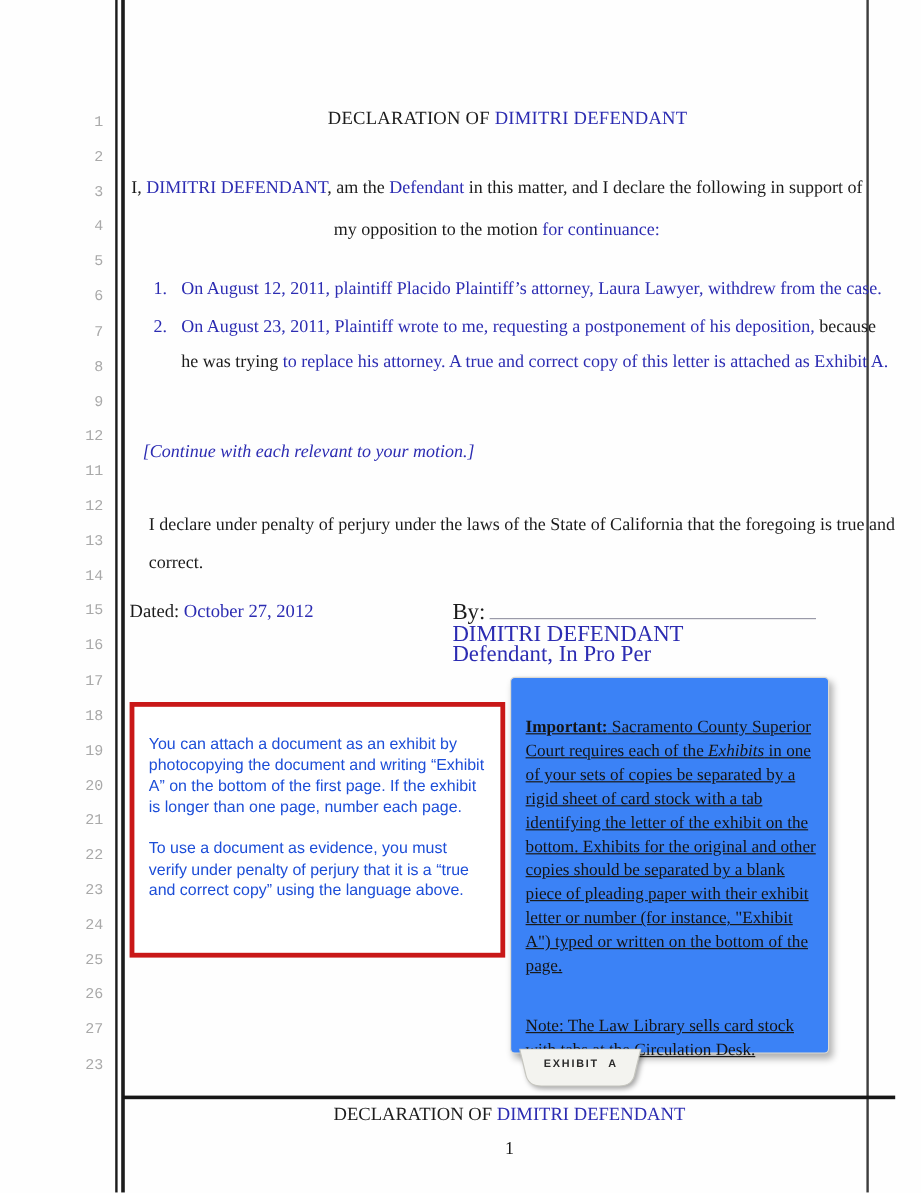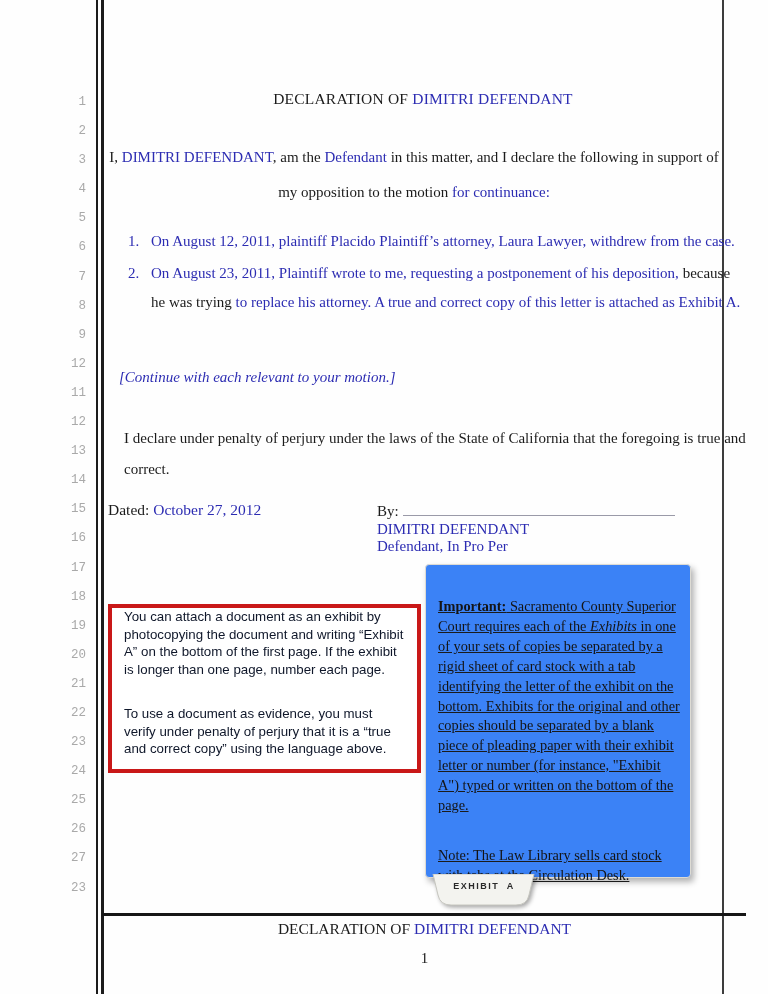--- a/index.html
+++ b/index.html
@@ -33,28 +33,28 @@
   .fact{position:relative; padding-left:23px; margin-bottom:2px;}
   .fact-num{position:absolute; left:0; top:0;}
 
   .continue-note{position:absolute; top:369px; left:119px; font-size:15px;
     font-style:italic;}
 
   .perjury{position:absolute; top:423px; left:124px; width:650px;
     font-size:15px; line-height:31px;}
 
   .dated{position:absolute; top:501px; left:108px; font-size:15.5px; white-space:pre;}
-  .by-block{position:absolute; top:501px; left:377px; font-size:15px; line-height:17.5px;}
+  .by-block{position:absolute; top:501px; left:377px; font-size:19px; line-height:17.5px;}
   .sig-line{display:inline-block; width:272px; border-bottom:1px solid #9a9aa8;
     height:14px; vertical-align:baseline; margin-left:4px;}
 
-  .red-callout{position:absolute; top:604px; left:108px; width:281px; height:161px;
-    border:4px solid #c91818; background:#fff; padding:0 12px;
-    font-family:"Liberation Sans", sans-serif; font-size:13.3px; line-height:17.5px; color:#0f172a;}
-  .red-callout .p2{margin-top:27px;}
+  .red-callout{position:absolute; top:585px; left:108px; width:281px; height:161px;
+    border:4px solid #c91818; background:#fff; padding:22px 12px;
+    font-family:"Liberation Sans", sans-serif; font-size:13.3px; line-height:17.5px; color:#1d4ed8;}
+  .red-callout .p2{margin-top:17px;}
 
   .note-card{position:absolute; top:564px; left:425px; width:264px; height:312px;
     background:#3b82f6; border:1px solid #dddbd4; border-radius:4px;
     box-shadow:3px 4px 6px rgba(0,0,0,0.30);text-decoration:underline;}
   .note-card-text{padding:32px 9px 0 12px; font-size:14.3px; line-height:19.9px; color:#141414;}
   .note-card-text .p2{margin-top:30px;}
 
   .exhibit-tab{position:absolute; top:874px; left:430px; width:108px; height:38px;}
   .exhibit-tab svg{position:absolute; left:0; top:0;
     filter:drop-shadow(2px 2px 2px rgba(0,0,0,0.35));}

